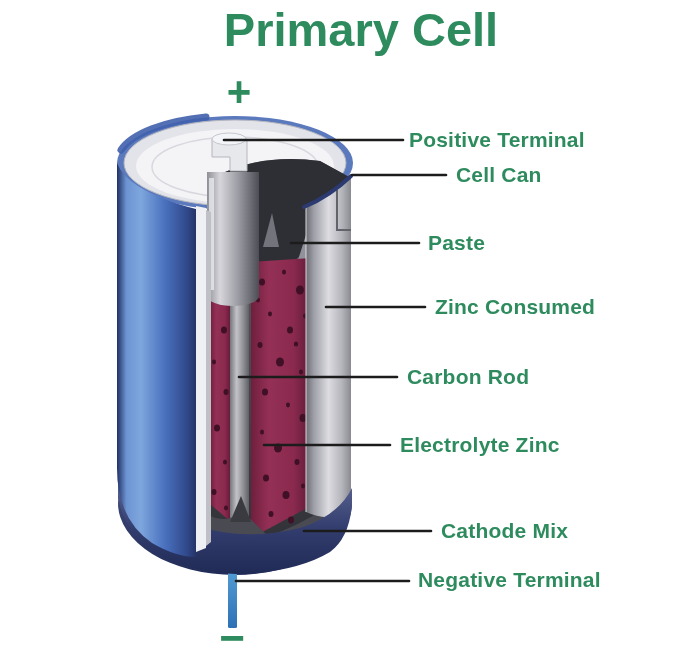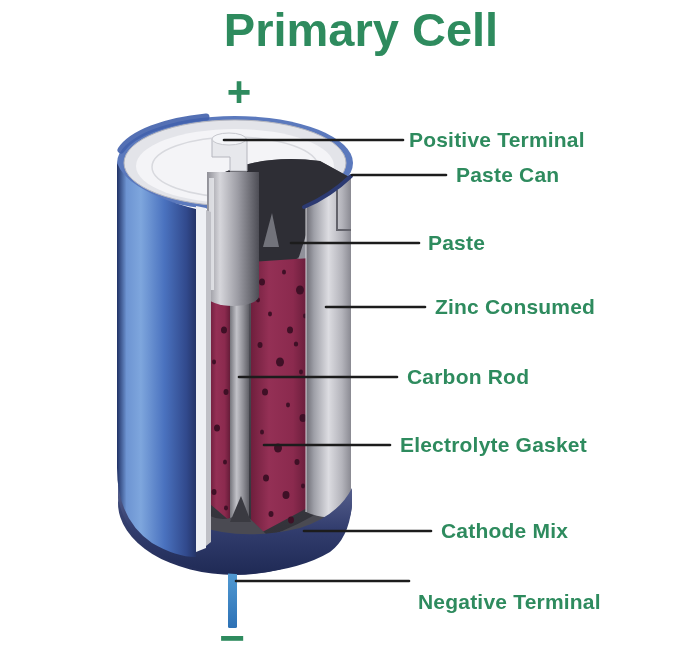--- a/index.html
+++ b/index.html
@@ -168,19 +168,19 @@
     <line class="leader" x1="291" y1="243" x2="419" y2="243"></line>
     <line class="leader" x1="326" y1="307" x2="425" y2="307"></line>
     <line class="leader" x1="239" y1="377" x2="397" y2="377"></line>
     <line class="leader" x1="264" y1="445" x2="390" y2="445"></line>
     <line class="leader" x1="304" y1="531" x2="431" y2="531"></line>
     <line class="leader" x1="236" y1="581" x2="409" y2="581"></line>
   </g>
 </svg>
 
 <div class="label" style="left:409px;top:140px">Positive Terminal</div>
-<div class="label" style="left:456px;top:175px">Paste Can</div>
+<div class="label" style="left:456px;top:175px">Cell Can</div>
 <div class="label" style="left:428px;top:243px">Paste</div>
 <div class="label" style="left:435px;top:307px">Zinc Consumed</div>
 <div class="label" style="left:407px;top:377px">Carbon Rod</div>
-<div class="label" style="left:400px;top:445px">Electrolyte Gasket</div>
+<div class="label" style="left:400px;top:445px">Electrolyte Zinc</div>
 <div class="label" style="left:441px;top:531px">Cathode Mix</div>
-<div class="label" style="left:418px;top:602px">Negative Terminal</div>
+<div class="label" style="left:418px;top:580px">Negative Terminal</div>
 
 </body></html>

